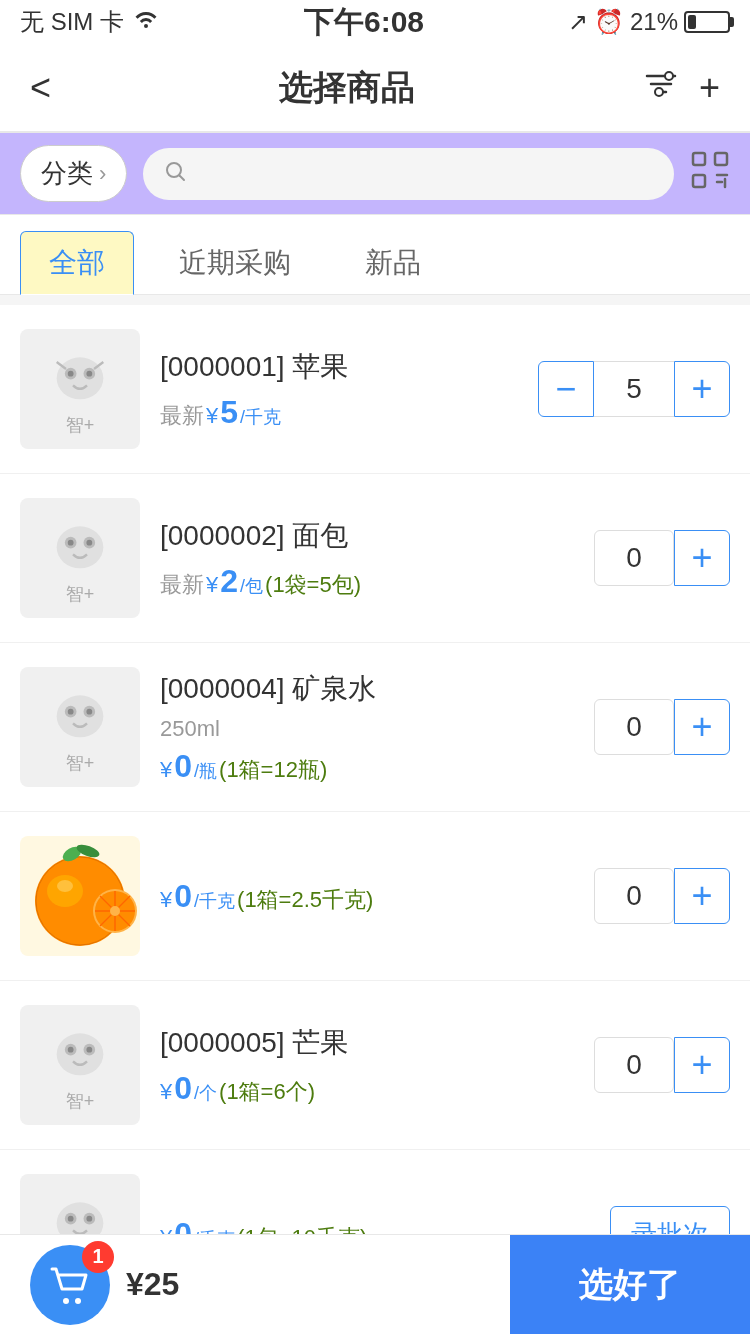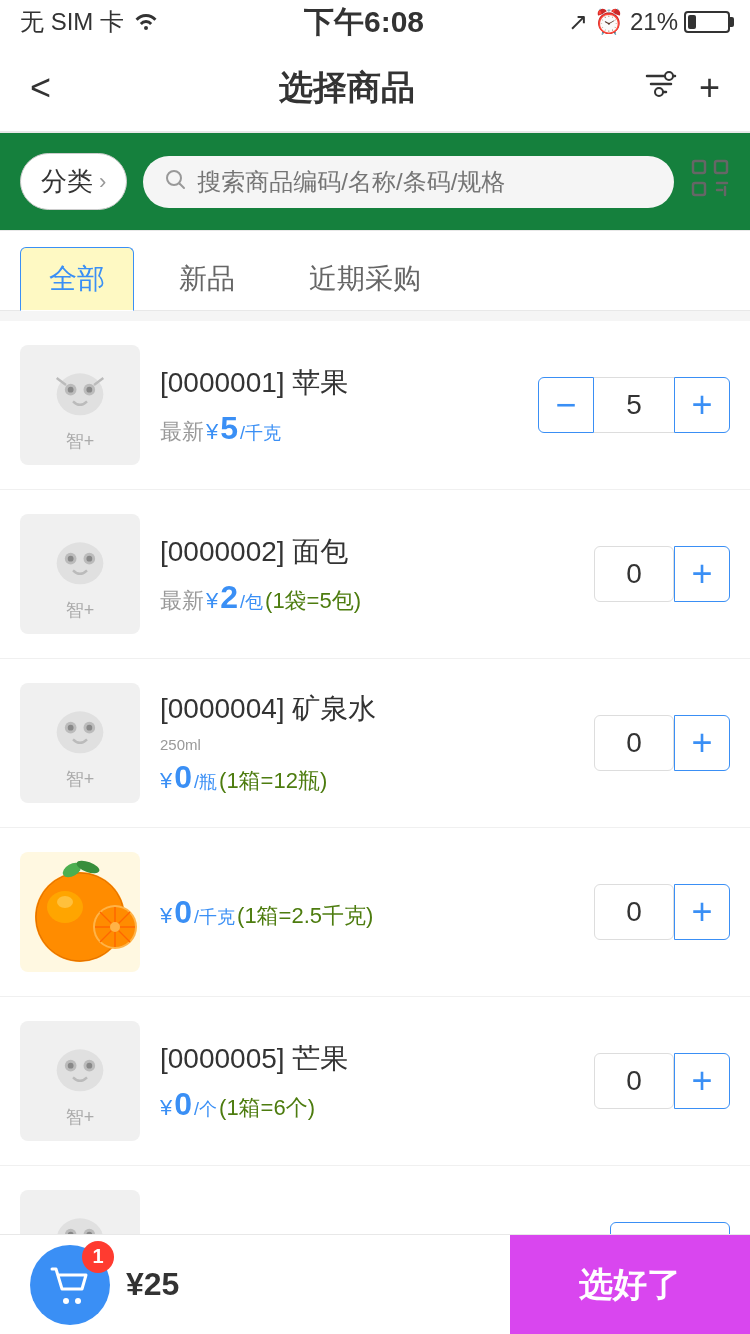--- a/index.html
+++ b/index.html
@@ -17,21 +17,21 @@
     .status-bar {
       background: #fff;
       height: 44px;
       display: flex;
       align-items: center;
       justify-content: space-between;
       padding: 0 20px;
       font-size: 24px;
       font-weight: 500;
     }
-    .status-left { display: flex; align-items: center; gap: 8px; }
+    .status-left { display: flex; gap: 8px; }
     .status-center { font-size: 30px; font-weight: 600; }
     .status-right { display: flex; align-items: center; gap: 6px; font-size: 24px; }
     .battery-icon {
       width: 46px; height: 22px; border: 2px solid #333; border-radius: 4px;
       position: relative; display: inline-block;
     }
     .battery-icon::after {
       content: ''; position: absolute; right: -6px; top: 50%;
       transform: translateY(-50%); width: 4px; height: 10px;
       background: #333; border-radius: 0 2px 2px 0;
@@ -54,22 +54,22 @@
     .nav-title { font-size: 34px; font-weight: 600; color: #333; }
     .nav-left, .nav-right { display: flex; align-items: center; gap: 20px; }
     .nav-icon { font-size: 36px; color: #333; cursor: pointer; }
 
     
     .divider { height: 1px; background: #e8e8e8; }
     .thin-divider { height: 10px; background: #f5f5f5; }
 
     
     .filter-bar {
-      background: #15803d;
-      padding: 20px 20px;
+      background: #c4b5fd;
+      padding: 12px 20px;
       display: flex;
       align-items: center;
       gap: 16px;
     }
     .category-btn {
       display: flex; align-items: center; gap: 6px;
       border: 1px solid #ccc; border-radius: 30px;
       padding: 10px 20px;
       font-size: 26px; color: #333;
       background: #fff; cursor: pointer;
@@ -129,21 +129,21 @@
     .owl-placeholder {
       width: 100%; height: 100%;
       display: flex; flex-direction: column;
       align-items: center; justify-content: center;
       color: #ccc;
     }
     .owl-svg { width: 70px; height: 70px; }
 
     .product-info { flex: 1; min-width: 0; }
     .product-name { font-size: 28px; color: #333; font-weight: 500; margin-bottom: 8px; }
-    .product-spec { font-size: 15px; color: #999; margin-bottom: 6px; }
+    .product-spec { font-size: 22px; color: #999; margin-bottom: 6px; }
     .price-label { color: #999; font-size: 22px; }
     .price-value { color: #3a8ff5; font-size: 32px; font-weight: 600; }
     .price-unit { color: #3a8ff5; font-size: 18px; }
     .price-hint { color: #4d7c0f; font-size: 22px; }
     .price-row { display: flex; align-items: baseline; gap: 2px; }
 
     .quantity-ctrl {
       display: flex; align-items: center; gap: 0;
       flex-shrink: 0;
     }
@@ -199,21 +199,21 @@
     .cart-badge {
       position: absolute; top: -4px; right: -4px;
       background: #ff3b30; color: #fff;
       border-radius: 50%; width: 32px; height: 32px;
       display: flex; align-items: center; justify-content: center;
       font-size: 20px; font-weight: 700;
     }
     .cart-total { font-size: 32px; font-weight: 600; color: #333; }
     .confirm-btn {
       width: 240px; height: 100%;
-      background: #d946ef; color: #fff;
+      background: #3b82f6; color: #fff;
       border: none; font-size: 34px; font-weight: 600;
       cursor: pointer;
     }
   </style>
 </head>
 <body>
 
 <div class="status-bar">
   <div class="status-left">
     <span>无 SIM 卡</span>
@@ -259,39 +259,38 @@
     <span>分类</span>
     <span style="color:#999;font-size:22px;">›</span>
   </button>
   <div class="search-box">
     <span>
       <svg width="24" height="24" viewBox="0 0 24 24" fill="none">
           <circle cx="11" cy="11" r="7" stroke="#999" stroke-width="2"></circle>
           <line x1="16.5" y1="16.5" x2="21" y2="21" stroke="#999" stroke-width="2" stroke-linecap="round"></line>
         </svg>
     </span>
-    <input type="text" placeholder="搜索商品编码/名称/条码/规格" style="">
   </div>
   <span>
     <svg width="40" height="40" viewBox="0 0 40 40" fill="none">
       <rect x="3" y="3" width="12" height="12" rx="2" stroke="#666" stroke-width="2.5" fill="none"></rect>
       <rect x="25" y="3" width="12" height="12" rx="2" stroke="#666" stroke-width="2.5" fill="none"></rect>
       <rect x="3" y="25" width="12" height="12" rx="2" stroke="#666" stroke-width="2.5" fill="none"></rect>
       <line x1="27" y1="25" x2="37" y2="25" stroke="#666" stroke-width="2.5" stroke-linecap="round"></line>
       <line x1="27" y1="32" x2="32" y2="32" stroke="#666" stroke-width="2.5" stroke-linecap="round"></line>
       <line x1="35" y1="29" x2="35" y2="37" stroke="#666" stroke-width="2.5" stroke-linecap="round"></line>
     </svg>
   </span>
 </div>
 <div class="divider"></div>
 
 <div class="tab-bar">
   <div class="tab-item active">全部</div>
+  <div class="tab-item">近期采购</div>
   <div class="tab-item">新品</div>
-  <div class="tab-item">近期采购</div>
 </div>
 <div class="thin-divider"></div>
 
 <div class="product-list">
 
   <div class="product-item">
     <div class="product-img">
       <div class="owl-placeholder">
         <svg class="owl-svg" viewBox="0 0 60 60" fill="none">
           <ellipse cx="30" cy="32" rx="20" ry="18" fill="#e0e0e0"></ellipse>

